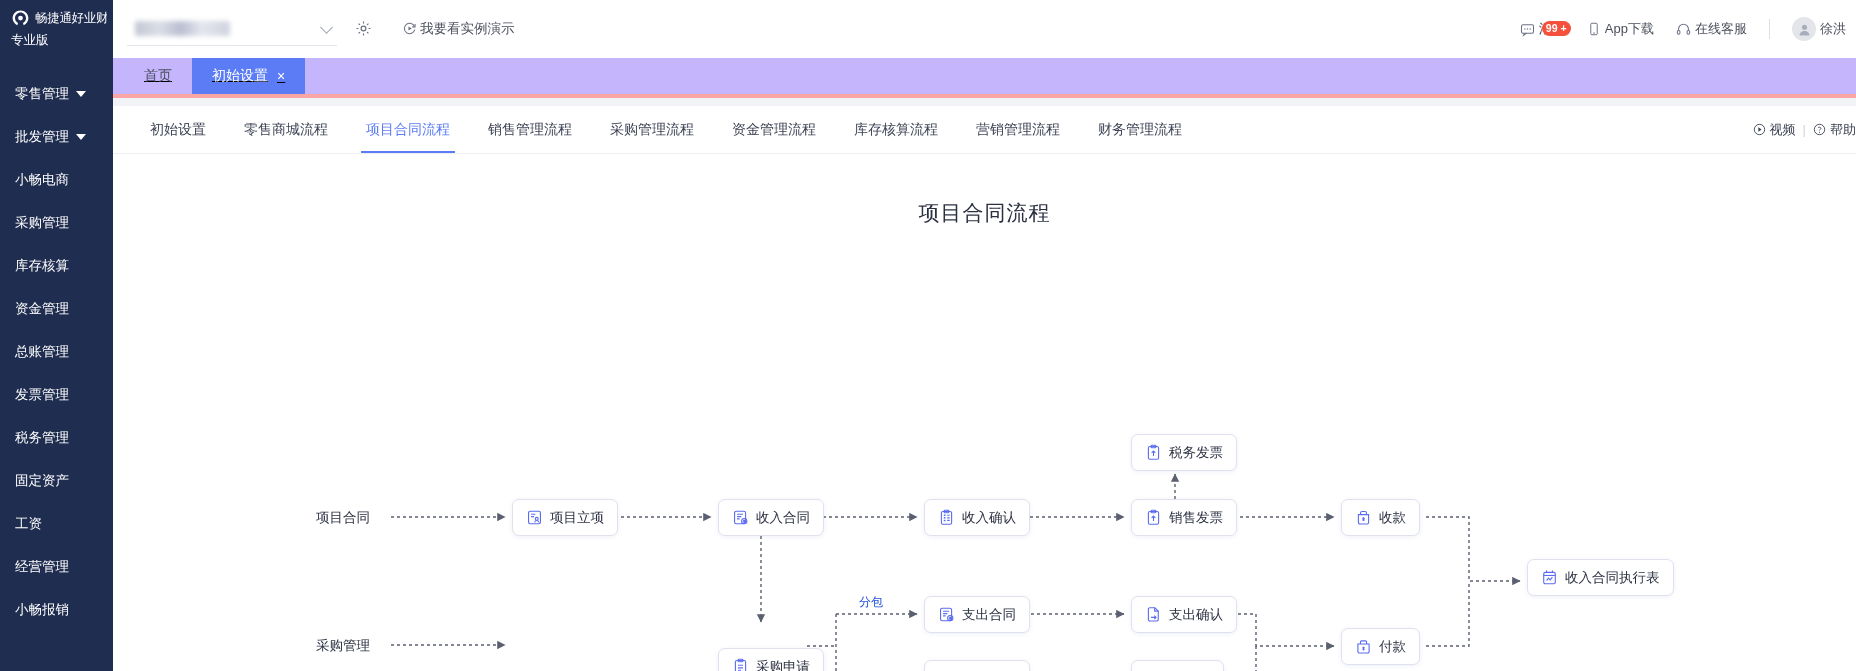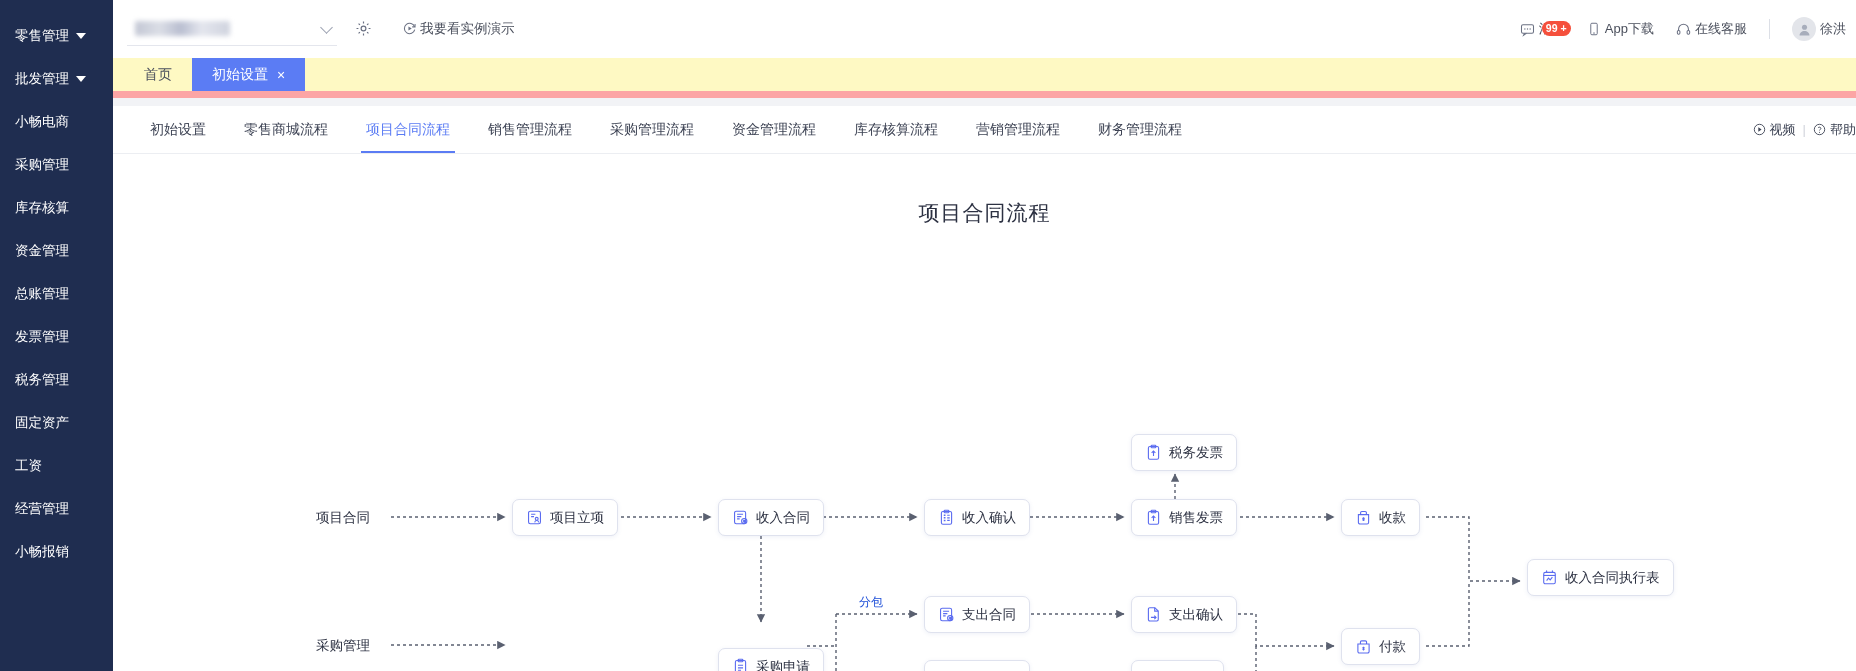--- a/index.html
+++ b/index.html
@@ -80,22 +80,22 @@
     padding: 0 4px; border-radius: 8px; white-space: nowrap; font-weight: bold; margin-top: 12px;
   }
   .tr-divider { width: 1px; height: 20px; background: #dcdfe6; }
   .avatar {
     width: 24px; height: 24px; border-radius: 50%; background: #e3e5ea;
     display: flex; align-items: center; justify-content: center; flex: 0 0 24px;
   }
 
   
   .tabstrip {
-    height: 40px; background: #fef9c3; display: flex; align-items: stretch;
-    padding-left: 11px; border-bottom: 7px solid #fca5a5;
+    height: 40px; background: #c4b5fd; display: flex; align-items: stretch;
+    padding-left: 11px; border-bottom: 4px solid #fca5a5; text-decoration: underline;
   }
   .tab {
     display: flex; align-items: center; justify-content: center;
     padding: 0 20px; font-size: 14px; color: #4a4f5c; cursor: pointer;
     white-space: nowrap;
   }
   .tab.active { background: #5b7cf4; color: #ffffff; }
   .tab-close {
     margin-left: 9px; font-size: 14px; color: #ffffff; line-height: 1;
   }
@@ -149,20 +149,32 @@
     position: absolute; font-size: 12px; color: #1d4ed8; white-space: nowrap;
   }
   .flow-svg { position: absolute; left: 0; top: 0; }
 </style>
 </head>
 <body>
 
 <div class="app">
 
   <aside class="sidebar">
+    <div class="brand">
+      <div class="brand-row">
+        <span class="logo-mark">
+          <svg width="21" height="21" viewBox="0 0 21 21">
+            <path d="M10.5 2.4C6.1 2.4 2.6 5.8 2.6 10.1c0 3.2 1.9 6 4.7 7.2l.7-2.2a5.8 5.8 0 0 1-3-5c0-3.1 2.5-5.6 5.5-5.6s5.5 2.5 5.5 5.6a5.8 5.8 0 0 1-3 5l.7 2.2c2.8-1.2 4.7-4 4.7-7.2 0-4.3-3.5-7.7-7.9-7.7z" fill="#fff"></path>
+            <circle cx="10.5" cy="10.1" r="2.4" fill="#fff"></circle>
+          </svg>
+        </span>
+        <span class="brand-name">畅捷通好业财</span>
+      </div>
+      <div class="brand-sub">专业版</div>
+    </div>
 
     <nav class="nav">
       <div class="nav-item">
         <span>零售管理</span>
         <span class="caret"></span>
       </div>
       <div class="nav-item">
         <span>批发管理</span>
         <span class="caret"></span>
       </div>

